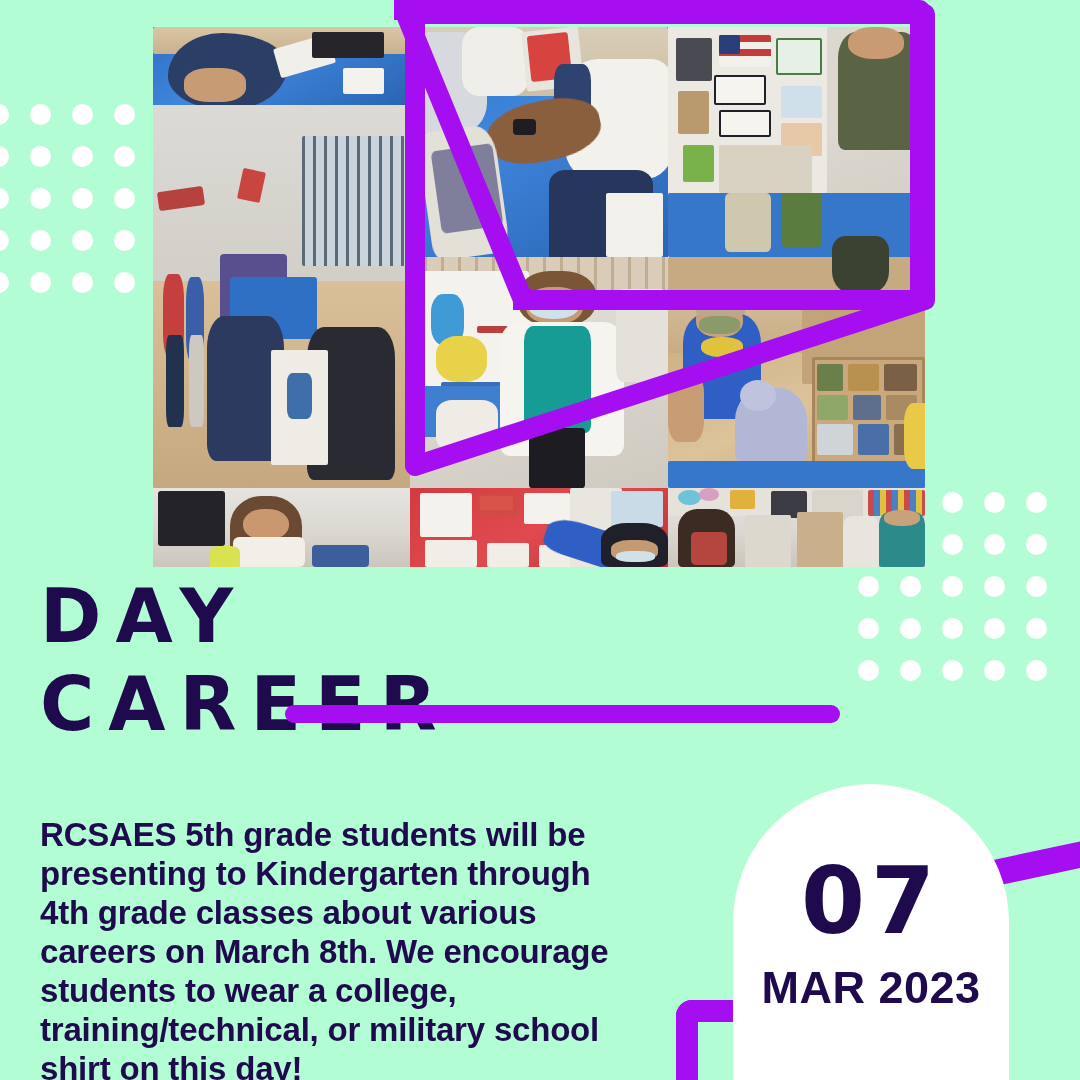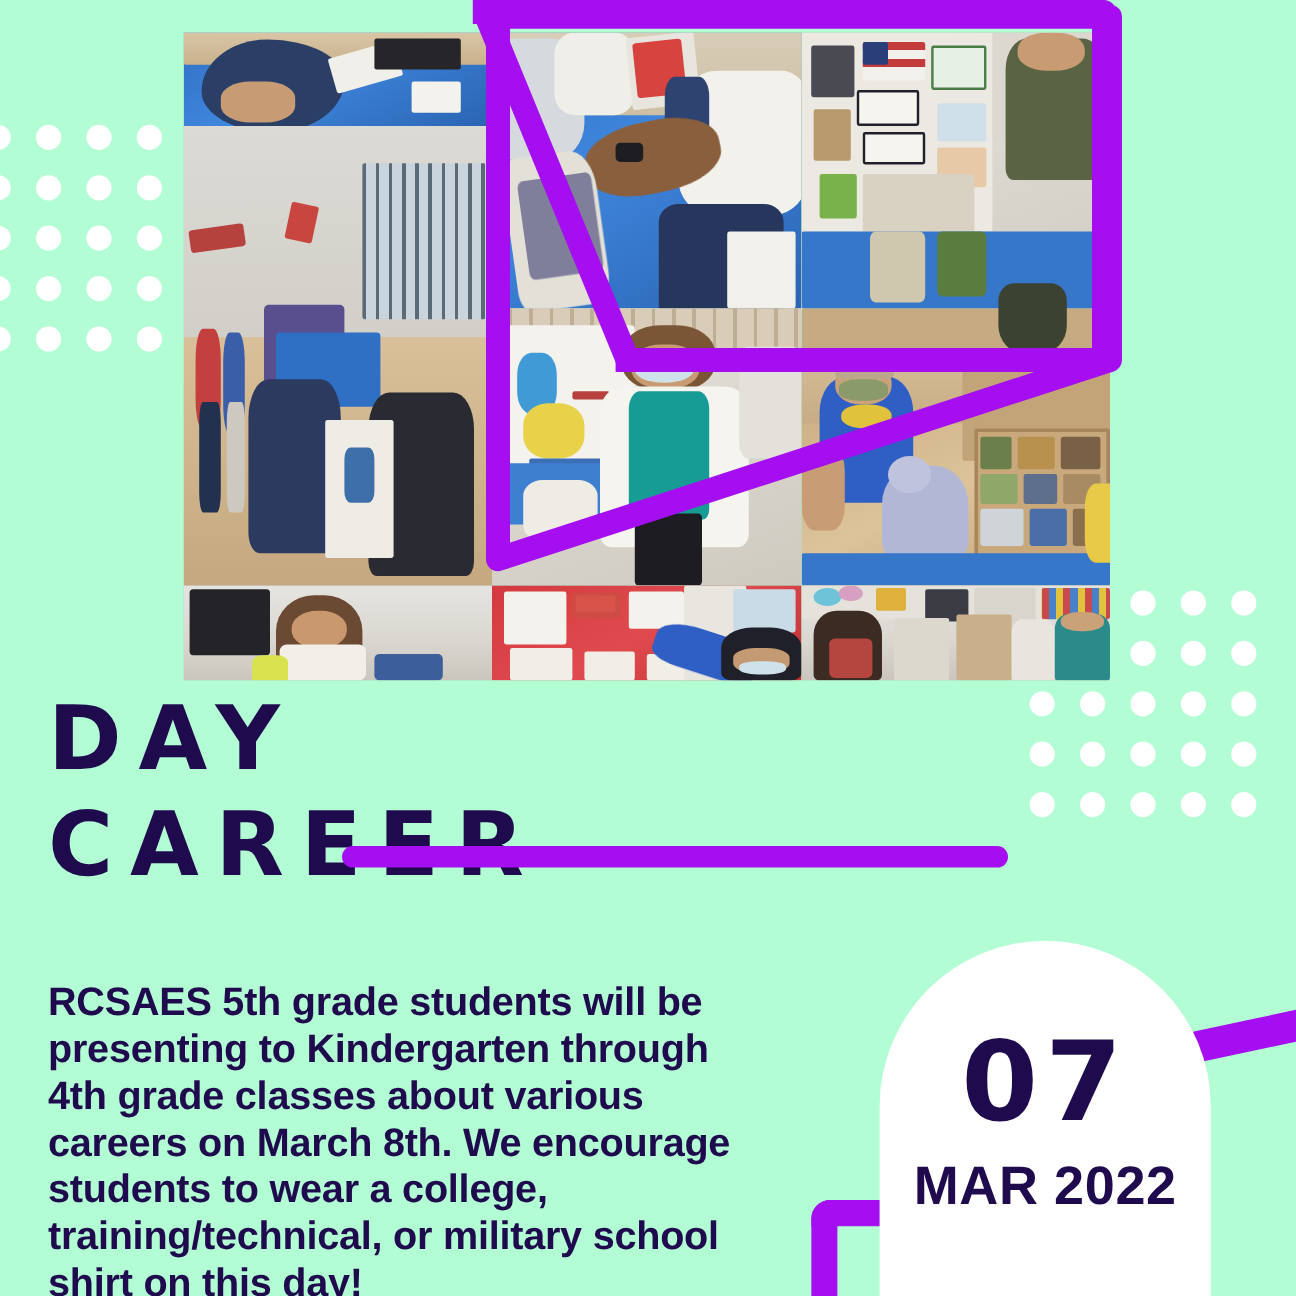--- a/index.html
+++ b/index.html
@@ -451,16 +451,16 @@
   </div>
   <div id="title-underline"></div>
 
   <p id="body-copy">RCSAES 5th grade students will be presenting to Kindergarten through 4th grade classes about various careers on March 8th. We encourage students to wear a college, training/technical, or military school shirt on this day!</p>
 
   <div id="accent-right"></div>
   <div id="accent-elbow"></div>
 
   <div id="date-badge">
     <div id="date-day">07</div>
-    <div id="date-monthyear">MAR 2022</div>
+    <div id="date-monthyear">MAR 2023</div>
   </div>
 
 </div>
 
 </body></html>

